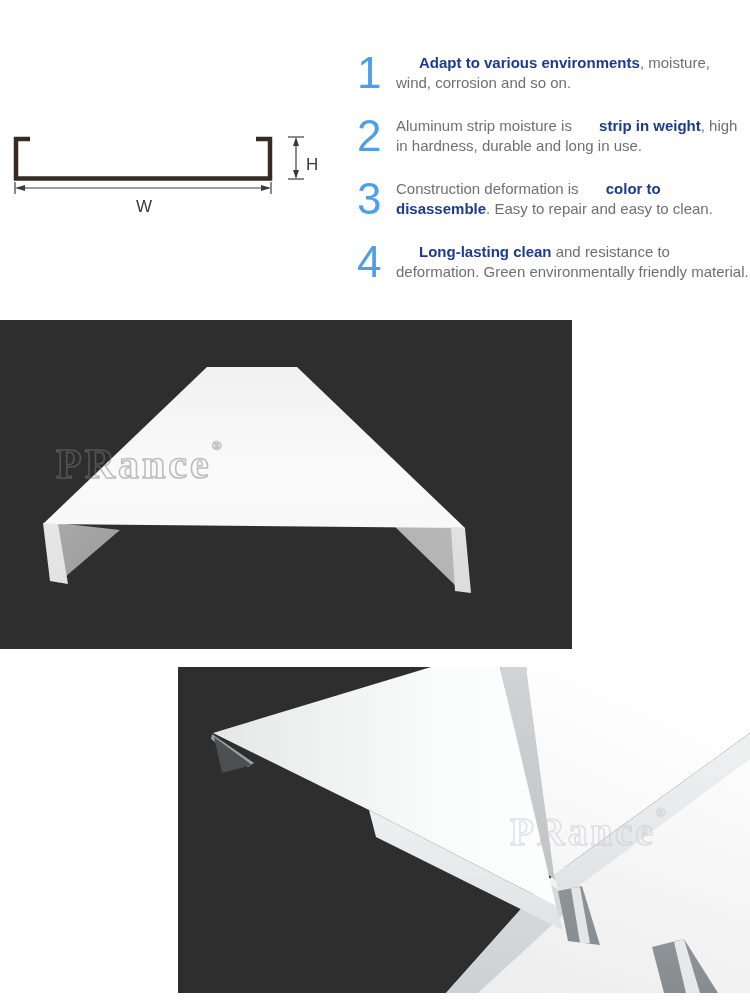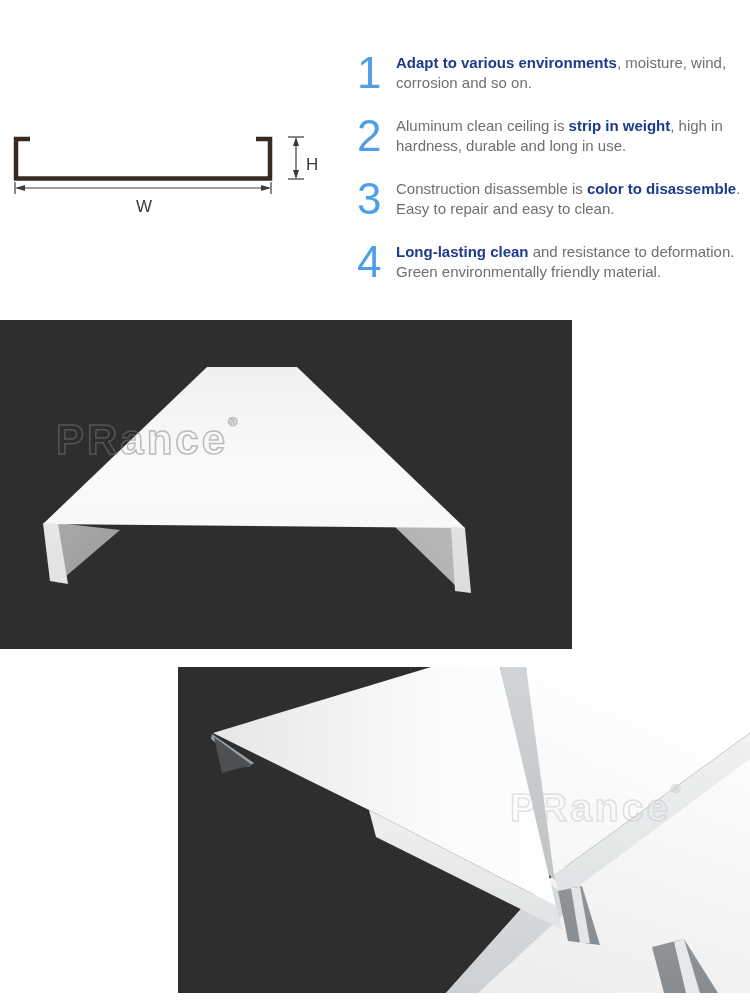--- a/index.html
+++ b/index.html
@@ -9,29 +9,29 @@
   
   .diagram{position:absolute;left:0;top:115px;}
 
   
   .features{position:absolute;left:357px;top:52px;width:392px;}
   .feature-row{display:flex;margin-bottom:21px;}
   .feature-number{width:30px;flex:0 0 30px;font-size:44px;line-height:42px;font-weight:400;
                   color:#4e9fe8;text-align:left;letter-spacing:-1px;}
   .feature-text{width:356px;margin-left:9px;font-size:15px;line-height:20px;color:#6f6f6f;
                 padding-top:1px;}
-  .seg-bold{font-weight:bold;color:#1d3a8c;}
+  .seg-bold{font-weight:bold;color:#1d3a8c;margin-left:23px;}
   .seg-normal{font-weight:400;color:#6f6f6f;}
 
   
   .photo{position:absolute;background:#2e2e2e;overflow:hidden;}
   .poly{position:absolute;left:0;top:0;width:100%;height:100%;}
   .watermark{position:absolute;font-weight:bold;letter-spacing:3px;color:transparent;
              -webkit-text-stroke:1.5px rgba(150,152,155,0.55);white-space:nowrap;
-             font-family:Liberation Sans, sans-serif;}
+             font-family:Liberation Serif, serif;margin-top:24px;}
   .watermark .reg{font-size:13px;vertical-align:28px;letter-spacing:0;
                   -webkit-text-stroke:1px rgba(150,152,155,0.55);}
 
   
   .photo-mid{left:0;top:320px;width:572px;height:329px;}
   .mid-top{clip-path:polygon(207px 47px,297px 47px,465px 208px,43px 204px);
            background:linear-gradient(to bottom,#ececec,#fafafa 45%,#f5f5f6);}
   .mid-leg-left-inner{clip-path:polygon(49px 202px,120px 210px,58px 263px);
            background:linear-gradient(135deg,#c6c6c6,#7e7e7e 70%,#5f5f5f);}
   .mid-leg-left-outer{clip-path:polygon(43px 203px,58px 204px,68px 264px,50px 261px);
@@ -99,26 +99,26 @@
   </svg>
 
   <div class="features">
     <div class="feature-row">
       <div class="feature-number">1</div>
       <div class="feature-text"><span class="seg-bold">Adapt to various environments</span><span class="seg-normal">, moisture, wind, corrosion and so on.</span></div>
     </div>
 
     <div class="feature-row">
       <div class="feature-number">2</div>
-      <div class="feature-text"><span class="seg-normal">Aluminum clean ceiling is </span><span class="seg-bold">strip in weight</span><span class="seg-normal">, high in hardness, durable and long in use.</span></div>
+      <div class="feature-text"><span class="seg-normal">Aluminum strip moisture is </span><span class="seg-bold">strip in weight</span><span class="seg-normal">, high in hardness, durable and long in use.</span></div>
     </div>
 
     <div class="feature-row">
       <div class="feature-number">3</div>
-      <div class="feature-text"><span class="seg-normal">Construction disassemble is </span><span class="seg-bold">color to disassemble</span><span class="seg-normal">. Easy to repair and easy to clean.</span></div>
+      <div class="feature-text"><span class="seg-normal">Construction deformation is </span><span class="seg-bold">color to disassemble</span><span class="seg-normal">. Easy to repair and easy to clean.</span></div>
     </div>
 
     <div class="feature-row">
       <div class="feature-number">4</div>
       <div class="feature-text"><span class="seg-bold">Long-lasting clean</span><span class="seg-normal"> and resistance to deformation. Green environmentally friendly material.</span></div>
     </div>
   </div>
 
   <div class="photo photo-mid">
     <div class="poly mid-leg-left-inner"></div>

